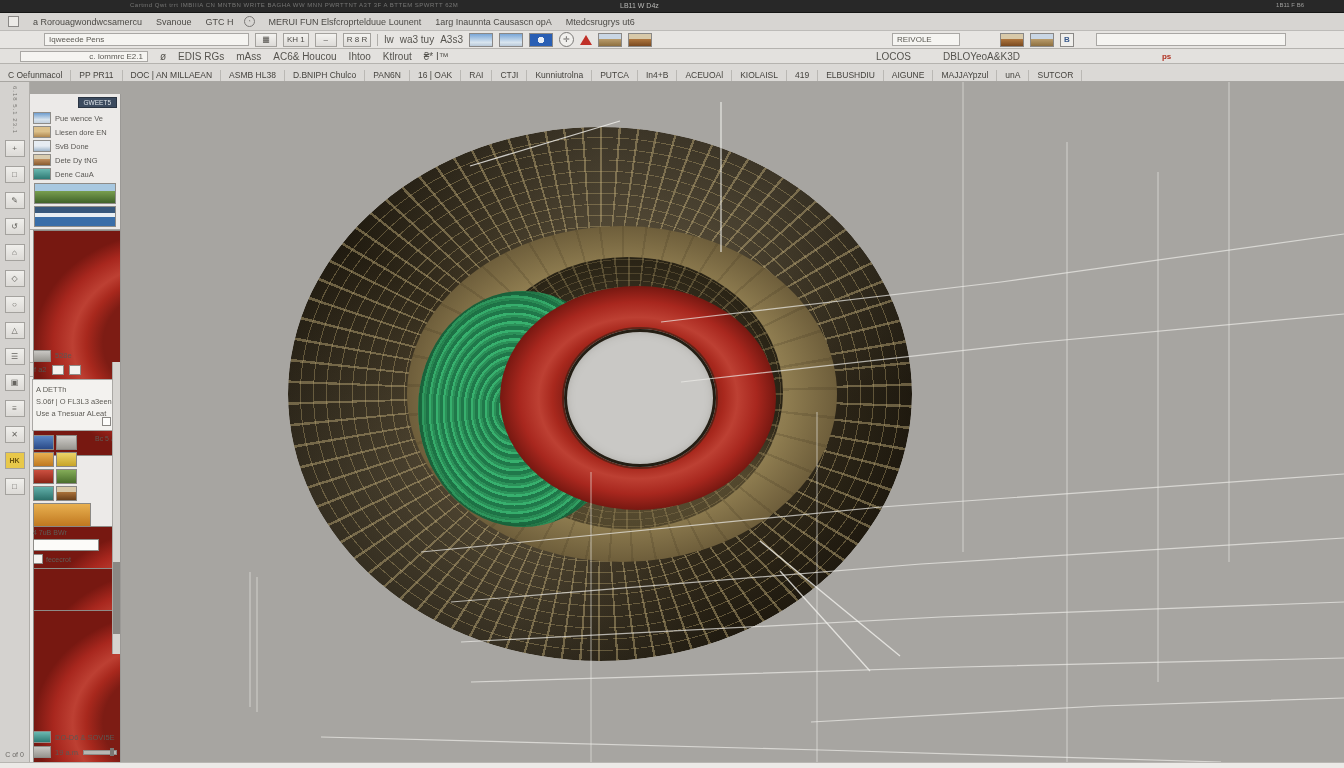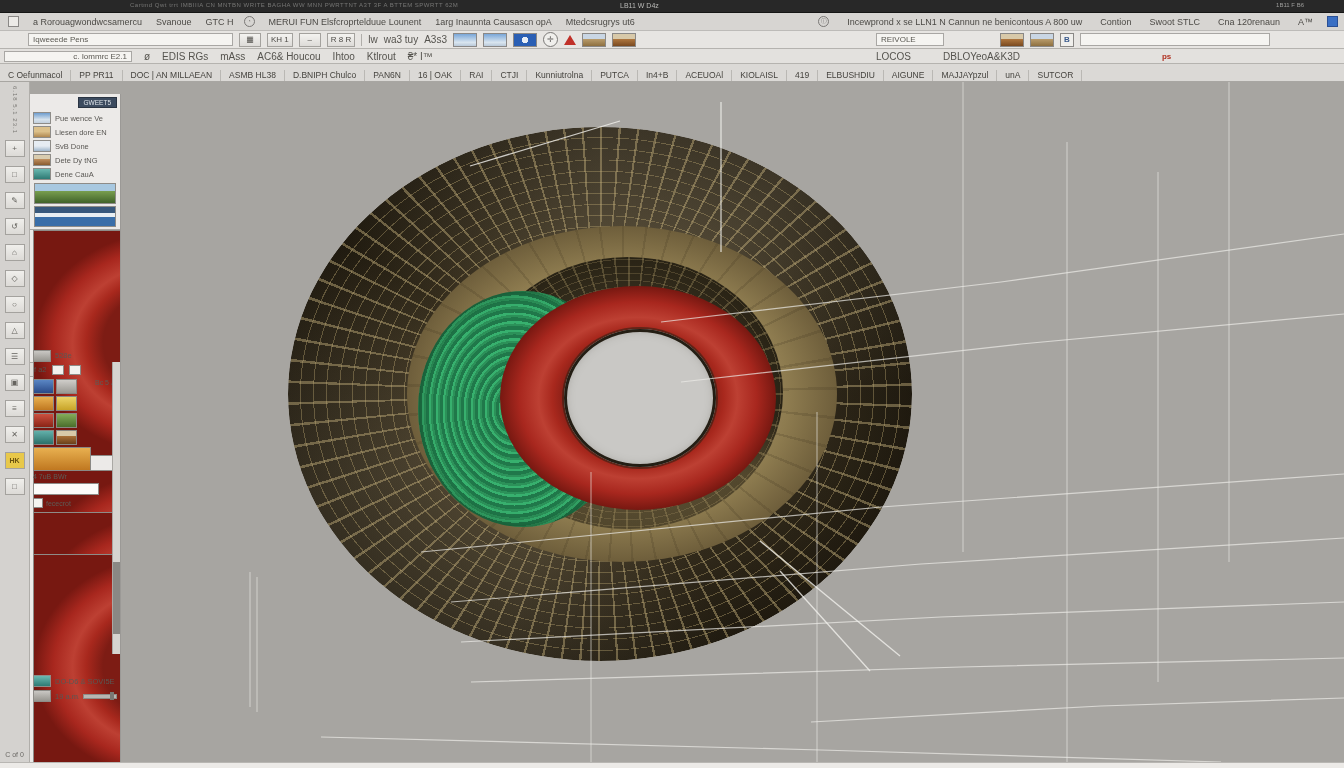--- a/index.html
+++ b/index.html
@@ -25,21 +25,21 @@
   #menubar .blue-sq{width:9px;height:9px;background:#3a6fc4;border:1px solid #2a4f94;margin:0 6px 0 14px;}
   #menubar .circ{display:inline-block;width:9px;height:9px;border:1px solid #7a7876;border-radius:50%;margin-left:10px;
     font-size:6px;line-height:9px;text-align:center;color:#7a7876;}
 
   
   .toolbar{left:0;width:1344px;background:#e7e5e2;border-bottom:1px solid #b5b3af;}
   #toolbar1{top:31px;height:17px;}
   #toolbar2{top:49px;height:14px;background:#e3e1de;}
   .cluster{position:absolute;top:0;height:100%;display:flex;align-items:center;gap:6px;}
   .field{background:#f5f4f1;border:1px solid #a9a7a4;height:11px;font-size:8px;color:#5a5852;
-    display:flex;align-items:center;padding:0 4px;white-space:nowrap;}
+    display:flex;align-items:center;padding:0 4px;white-space:nowrap;margin-left:16px;}
   .btn{background:linear-gradient(#f4f3f0,#dddbd8);border:1px solid #a4a29e;height:12px;min-width:14px;
     font-size:8px;color:#4e4c48;display:flex;align-items:center;justify-content:center;padding:0 3px;}
   .txt8{font-size:10px;color:#55534e;white-space:nowrap;}
   .sep{width:1px;height:12px;background:#b0aeaa;}
   .tbthumb{width:22px;height:12px;border:1px solid #8a8886;}
   .th-sky{background:linear-gradient(#7aa7d8,#d9e5ef 70%,#b9c9d9);}
   .th-globe{background:radial-gradient(circle at 50% 50%, #e8eef6 0 3px, #2a5fb4 3px);}
   .th-land{background:linear-gradient(#c9d6e4 45%,#b79a6a 45%,#8e7040);}
   .th-photo{background:linear-gradient(#d8c9a9 40%,#b07840 40%,#7a4a20);}
   .compass{width:13px;height:13px;border:1px solid #7a7876;border-radius:50%;font-size:8px;line-height:13px;
@@ -157,29 +157,20 @@
 
 <div class="abs" id="menubar">
   <span class="ic"></span>
   <span class="mi">a Rorouagwondwcsamercu</span>
   <span class="mi">Svanoue</span>
   <span class="mi">GTC H</span>
   <span class="circ">◔</span>
   <span class="mi">MERUI FUN Elsfcroprtelduue Lounent</span>
   <span class="mi">1arg Inaunnta Causascn opA</span>
   <span class="mi">Mtedcsrugrys ut6</span>
-  <span class="right">
-    <span class="circ">ⓘ</span>
-    <span class="mi">Incewprond x se LLN1 N Cannun ne benicontous A 800 uw</span>
-    <span class="mi">Contion</span>
-    <span class="mi">Swoot STLC</span>
-    <span class="mi">Cna 120renaun</span>
-    <span class="mi">A™</span>
-    <span class="blue-sq"></span>
-  </span>
 </div>
 
 <div class="abs toolbar" id="toolbar1">
   <div class="cluster" style="left:28px;">
     <div class="field" style="width:195px;">
       <span>Iqweeede Pens</span>
     </div>
     <div class="btn">▦</div>
     <div class="btn">KH 1</div>
     <div class="btn">–</div>
@@ -348,20 +339,26 @@
         </div>
     </div>
 
     <div class="minibar">
       <span>f a2</span>
       <span class="mini-ic"></span>
       <span class="mini-ic"></span>
       <span style="margin-left:auto">⌖</span>
     </div>
 
+    <div class="infobox">
+      <div class="il">A DETTh</div>
+      <div class="il">S.06f | O FL3L3 a3een</div>
+      <div class="il">Use a Tnesuar ALeat</div>
+      <span class="chk"></span>
+    </div>
 
     <div class="mats">
       <div class="matgrid">
         <span class="mat m-bl"></span>
         <span class="mat m-gy"></span>
         <span class="mat m-or"></span>
         <span class="mat m-yl"></span>
         <span class="mat m-rd"></span>
         <span class="mat m-gn"></span>
         <span class="mat m-tl"></span>

